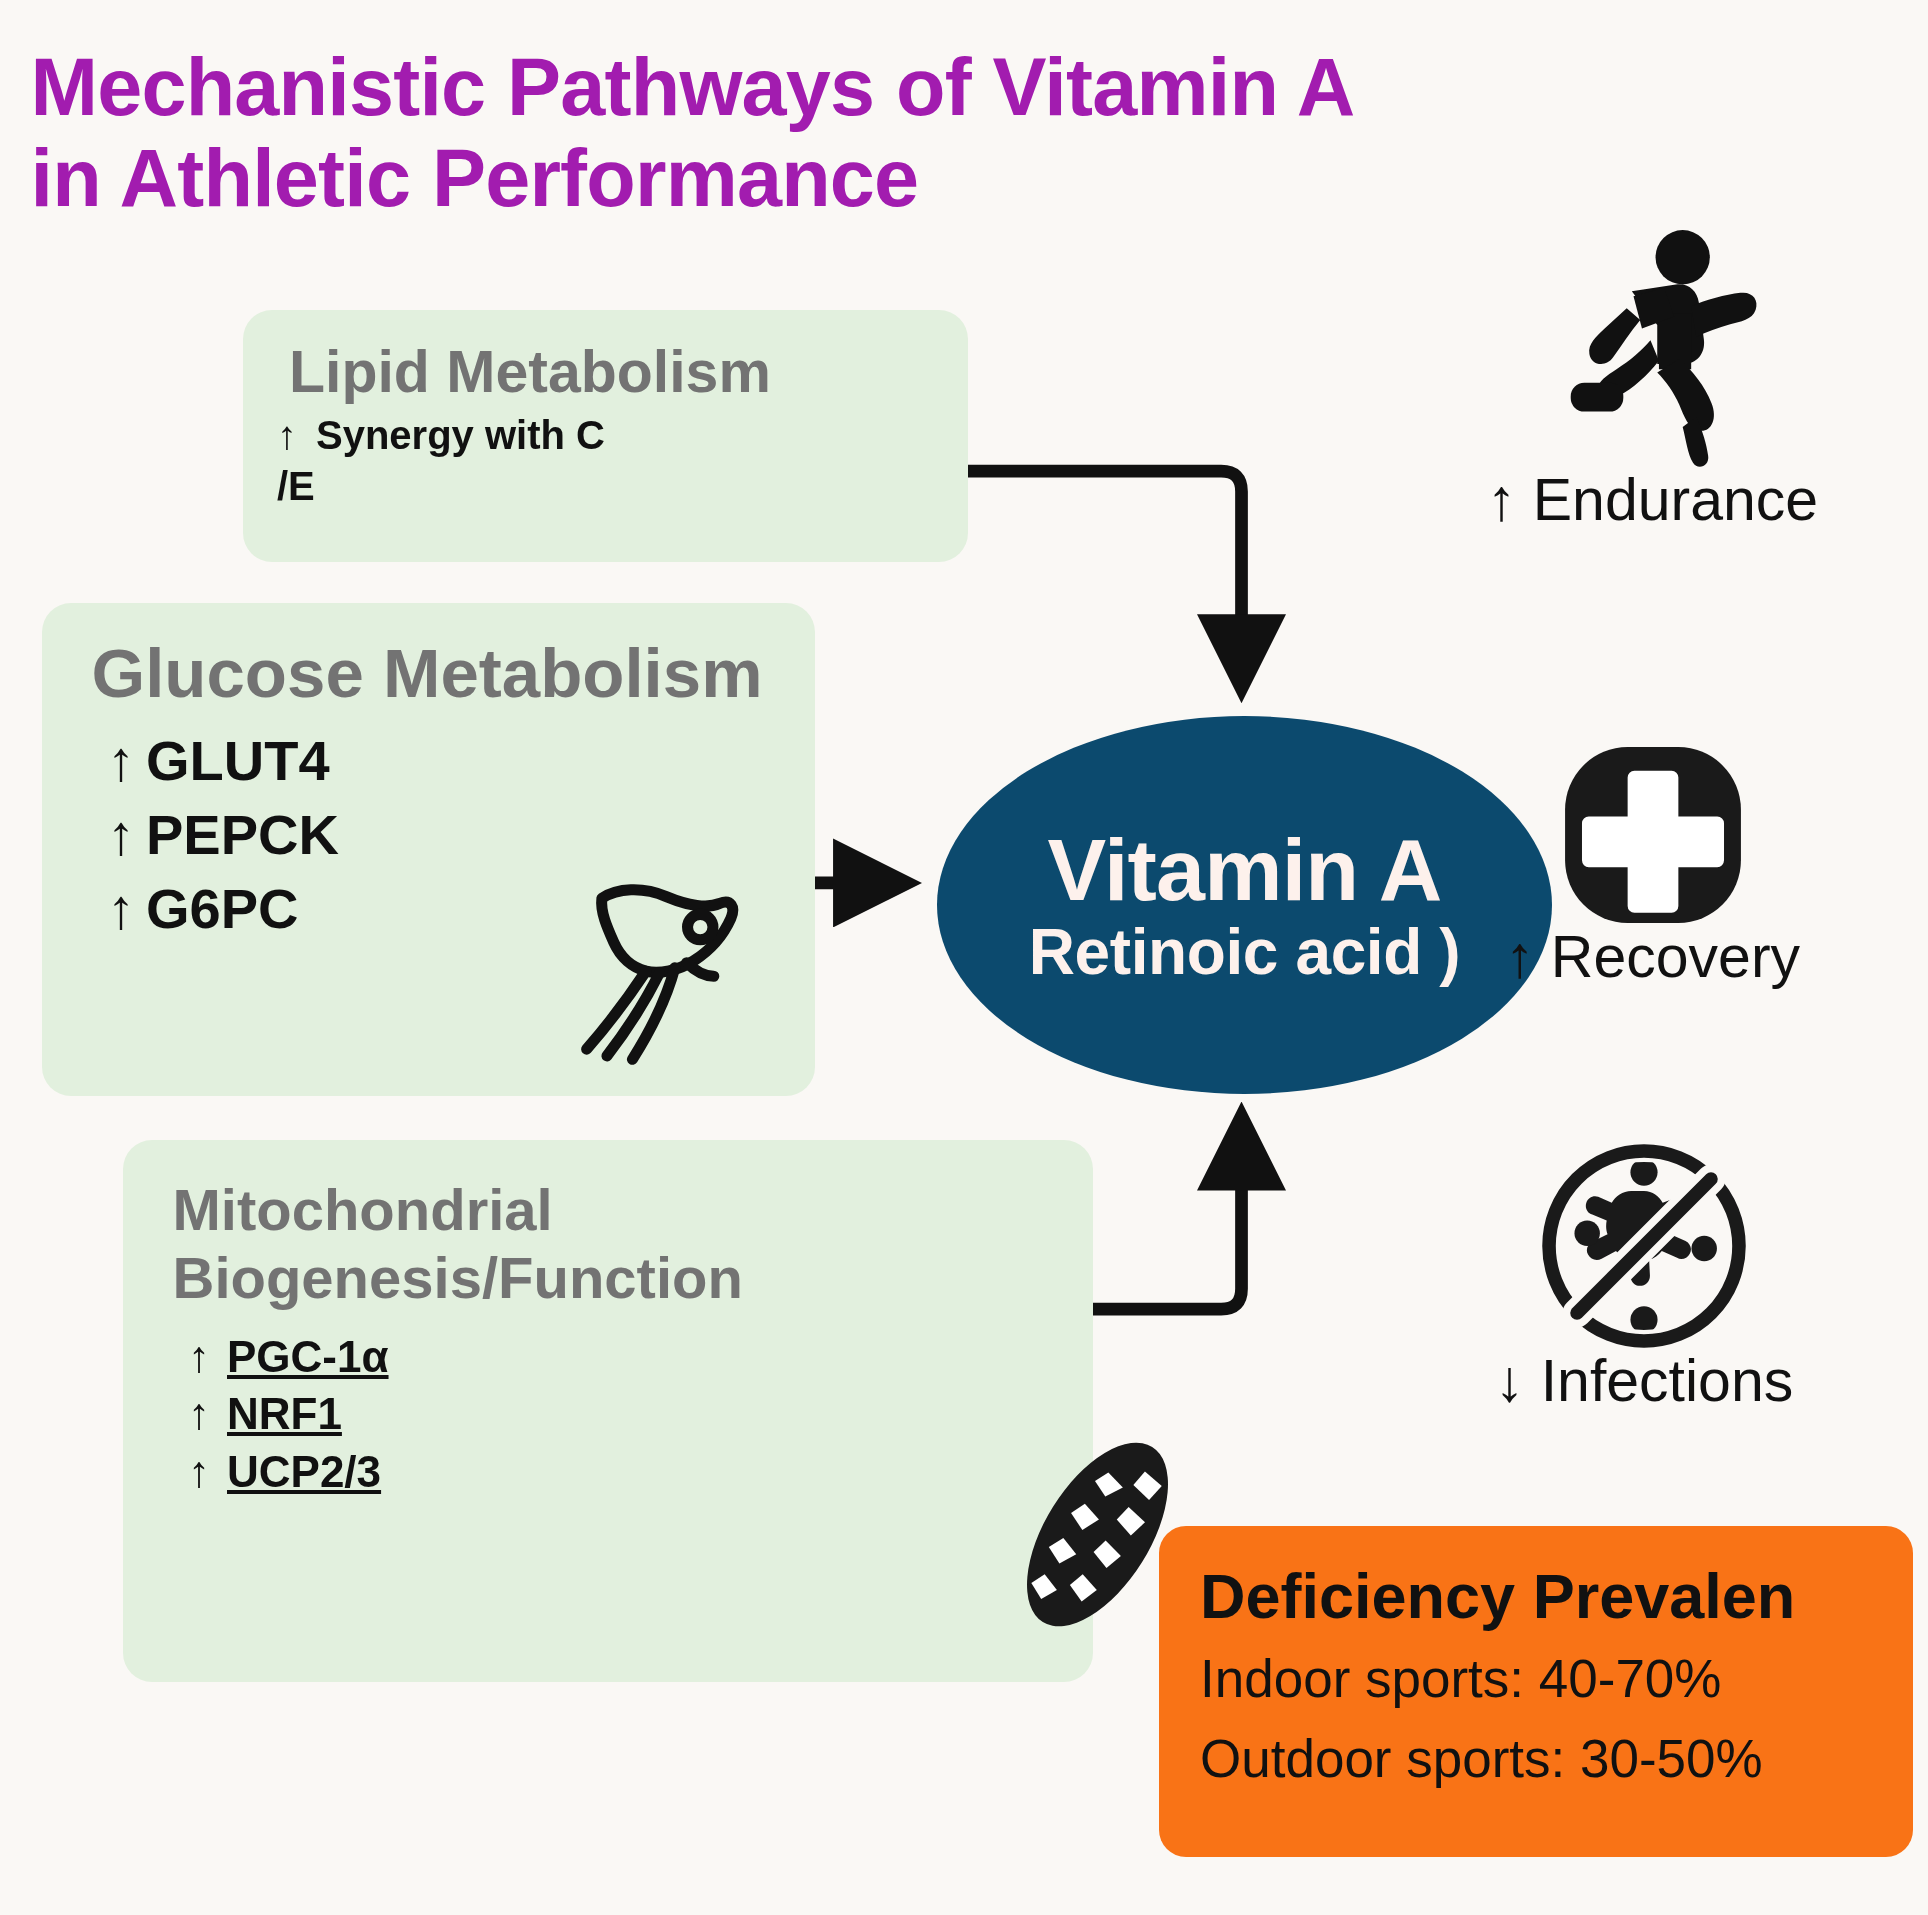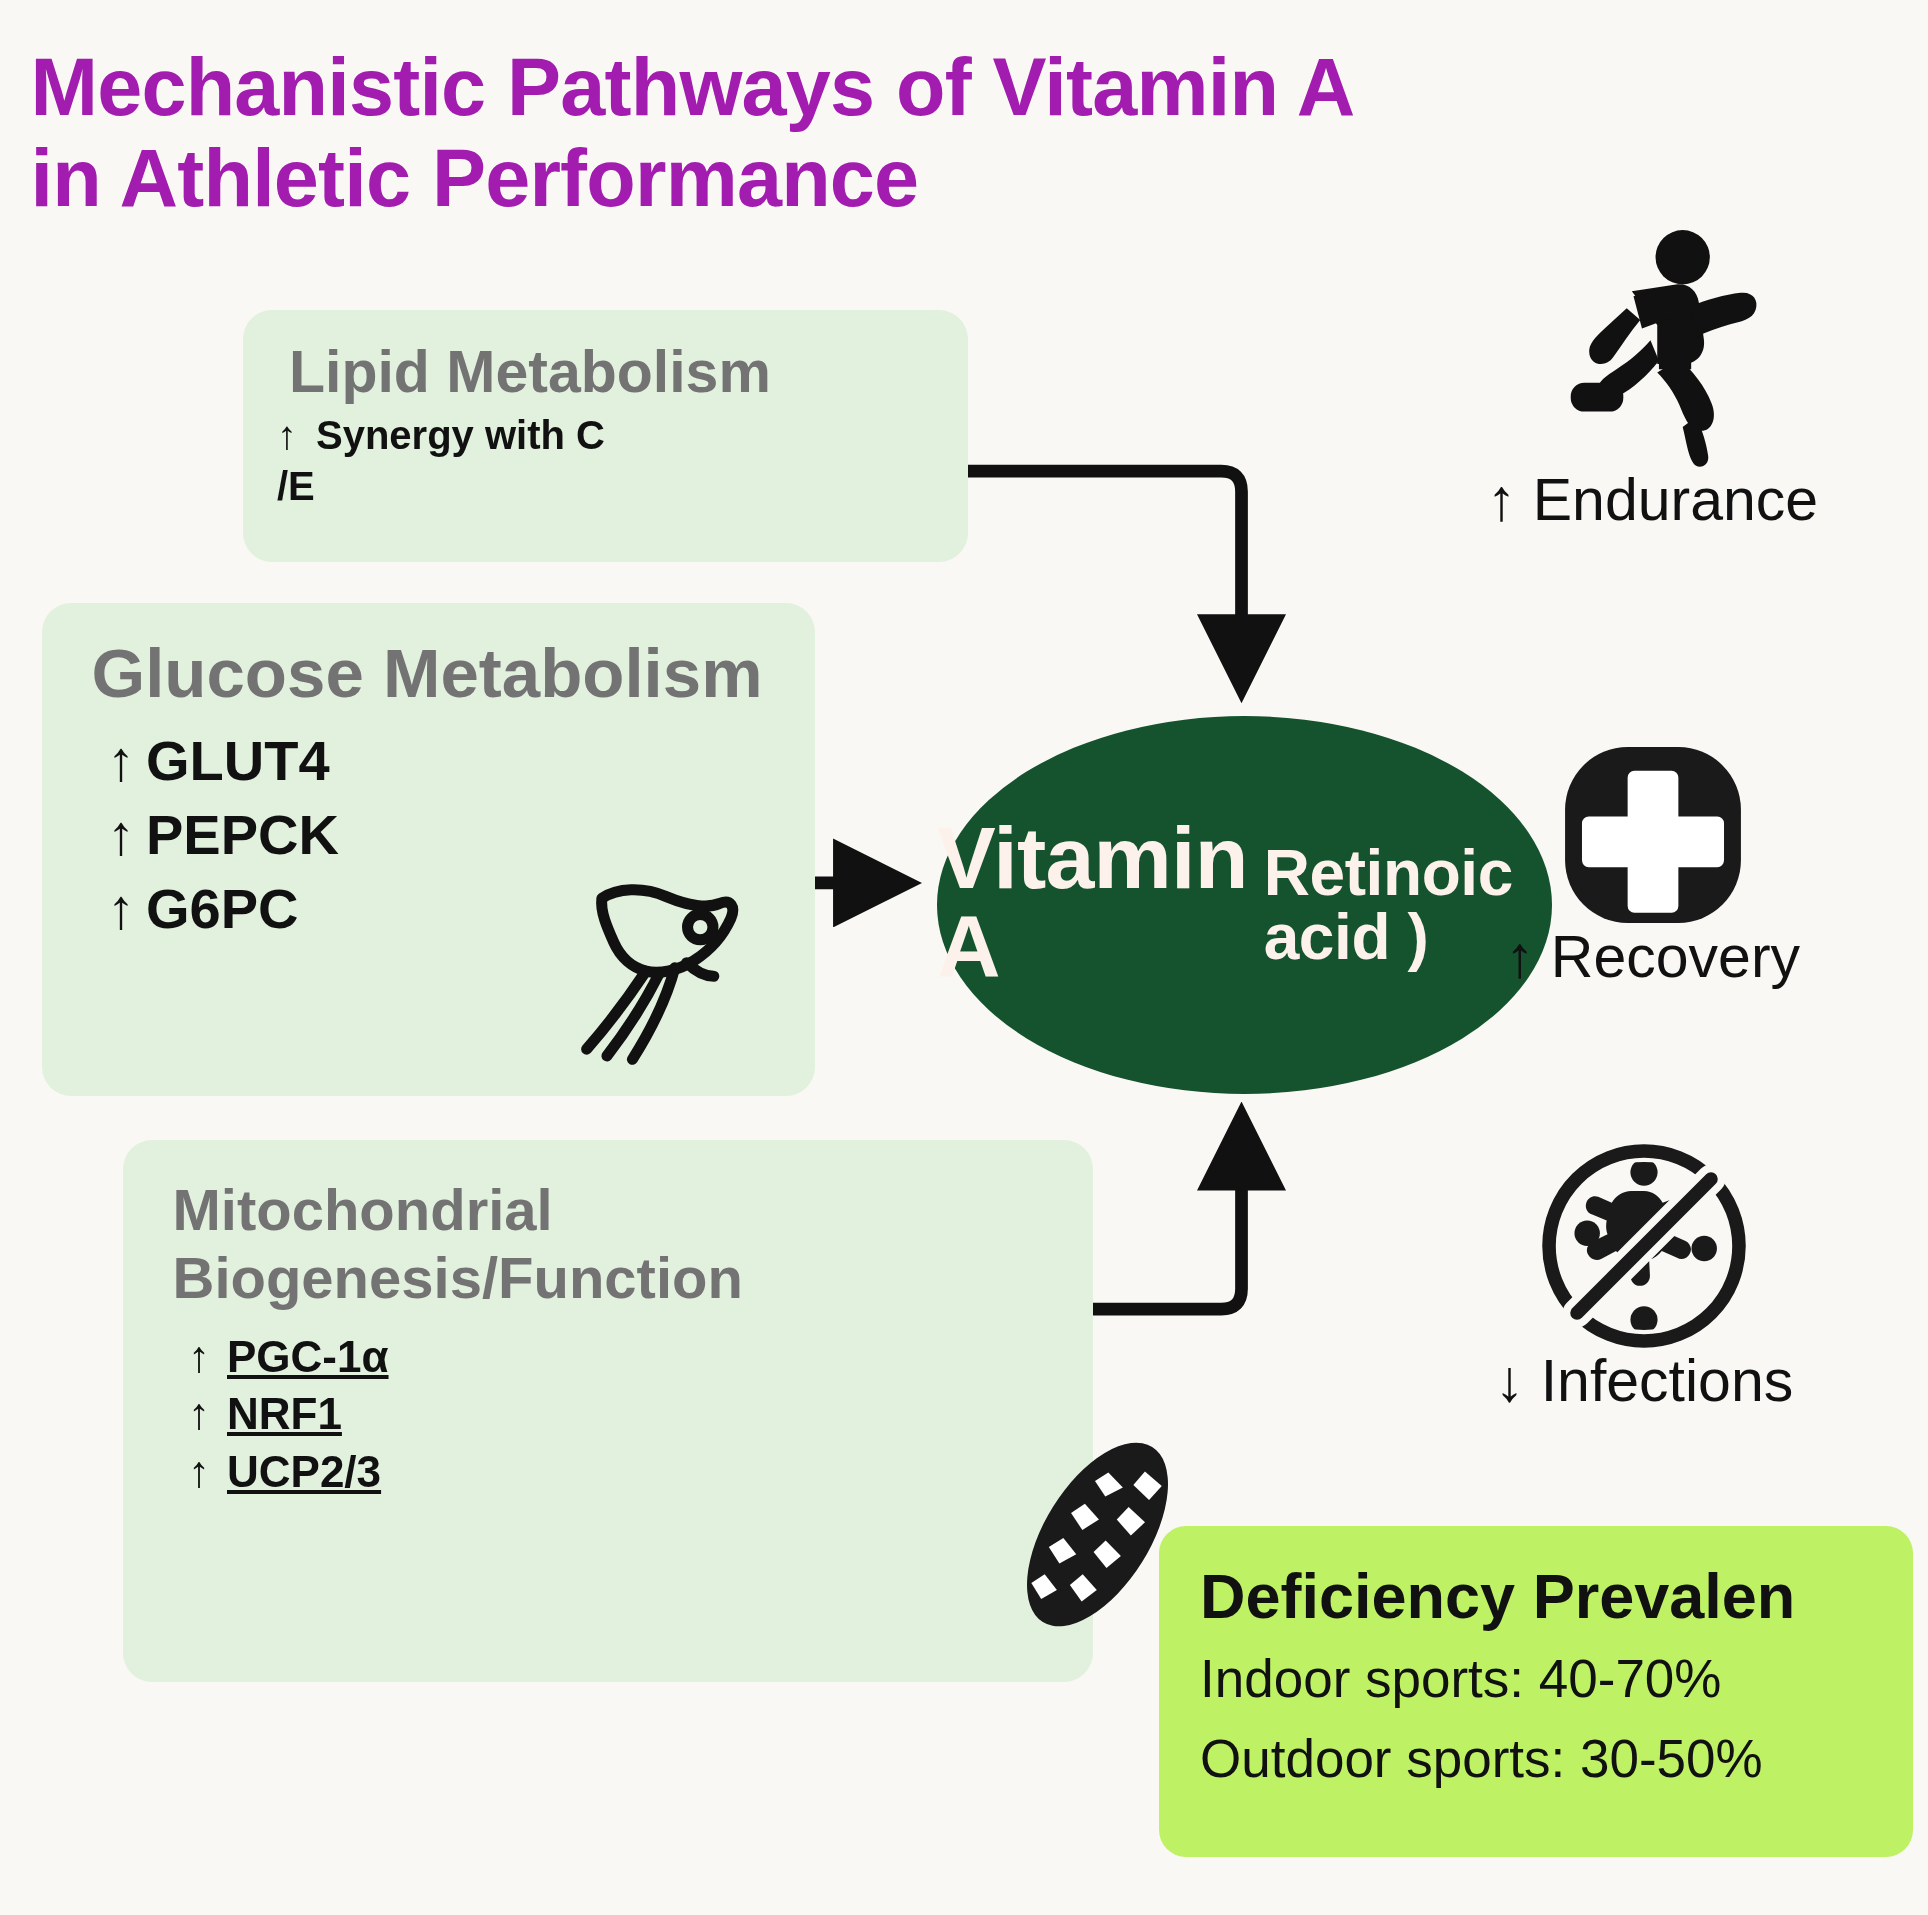--- a/index.html
+++ b/index.html
@@ -55,41 +55,41 @@
   #box-mito .pitem{font-size:44px;line-height:1.30;text-decoration:underline;}
 
   
   .boxicon{position:absolute;}
   #icon-muscle{left:509px;top:280px;width:212px;height:195px;}
   #icon-mito-organelle{left:873px;top:280px;width:203px;height:229px;}
 
   
   #ellipse{
     position:absolute;left:937px;top:716px;width:615px;height:378px;
-    background:#14532d;border-radius:50%;
-    display:flex;align-items:center;justify-content:center;gap:16px;
+    background:#0c4a6e;border-radius:50%;
+    display:flex;flex-direction:column;align-items:center;justify-content:center;
   }
   #ellipse .e1{font-size:88px;font-weight:700;color:#fdf1ec;line-height:1.0;letter-spacing:-0.8px;margin-bottom:5.1px;}
   #ellipse .e2{font-size:64px;font-weight:700;color:#fdf1ec;line-height:1.0;letter-spacing:-0.4px;}
 
   
   .outcome{position:absolute;text-align:center;}
   .outcome .olabel{
     font-size:59px;font-weight:500;color:#111;white-space:nowrap;line-height:1;
   }
   .outcome .olabel .ar{font-weight:700;}
   #out-endurance{left:1390px;top:225px;width:525px;}
   #out-recovery{left:1390px;top:742px;width:525px;}
   #out-infections{left:1373px;top:1140px;width:542px;}
   .oicon{display:flex;justify-content:center;align-items:flex-end;}
 
   
   #box-def{
     position:absolute;left:1159px;top:1526px;width:754px;height:331px;
-    background:#bef264;border-radius:27px;box-sizing:border-box;
+    background:#f97316;border-radius:27px;box-sizing:border-box;
     padding:36px 0 0 41px;
   }
   #box-def .dtitle{font-size:63px;font-weight:700;color:#111;line-height:1.1;white-space:nowrap;}
   #box-def .drow{font-size:53px;font-weight:500;color:#111;line-height:1.22;white-space:nowrap;margin-top:15.3px;}
 
   svg{display:block;overflow:visible;}
   #connectors{position:absolute;left:0;top:0;width:1928px;height:1915px;pointer-events:none;}
 </style>
 </head>
 <body>

